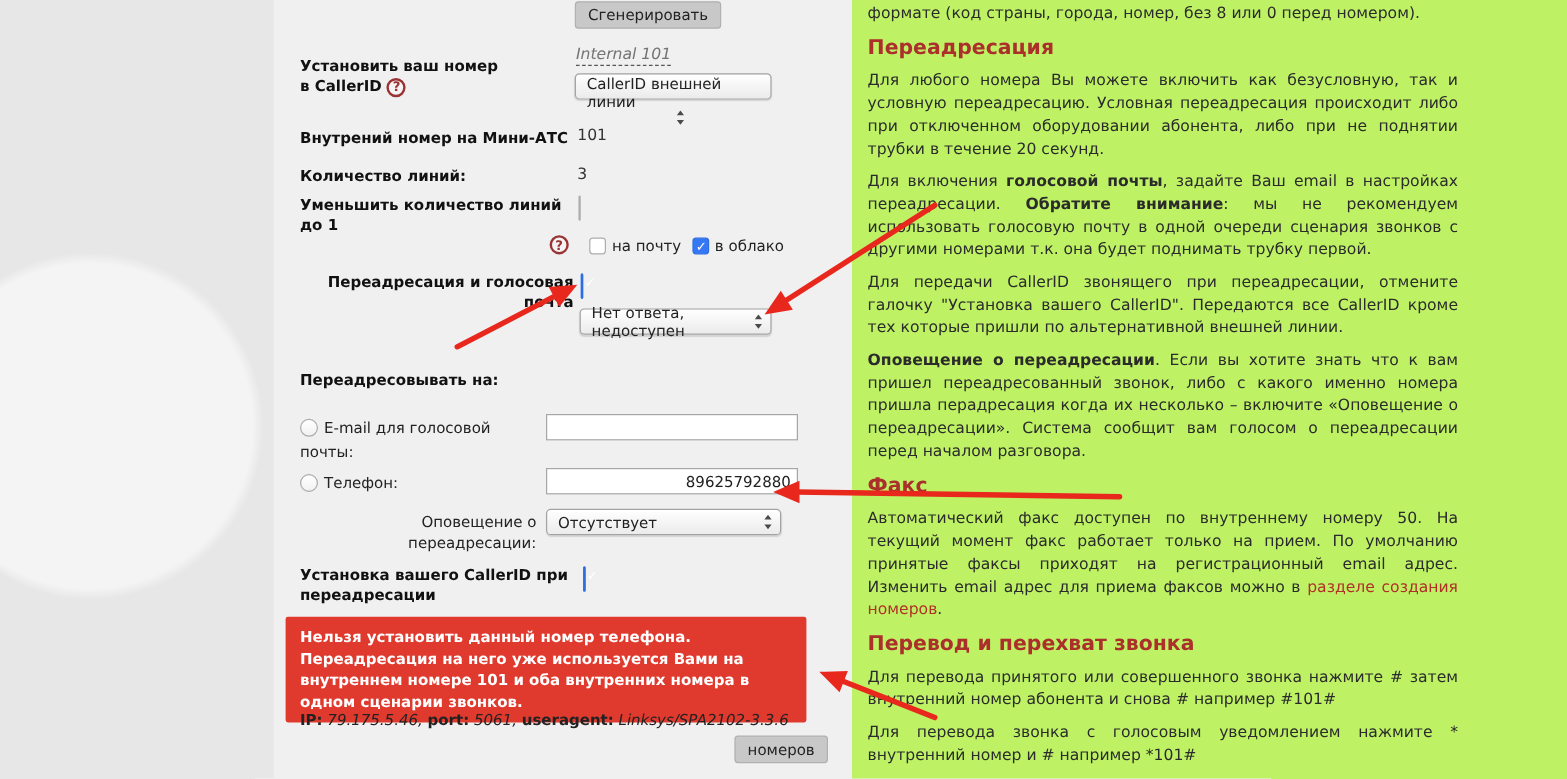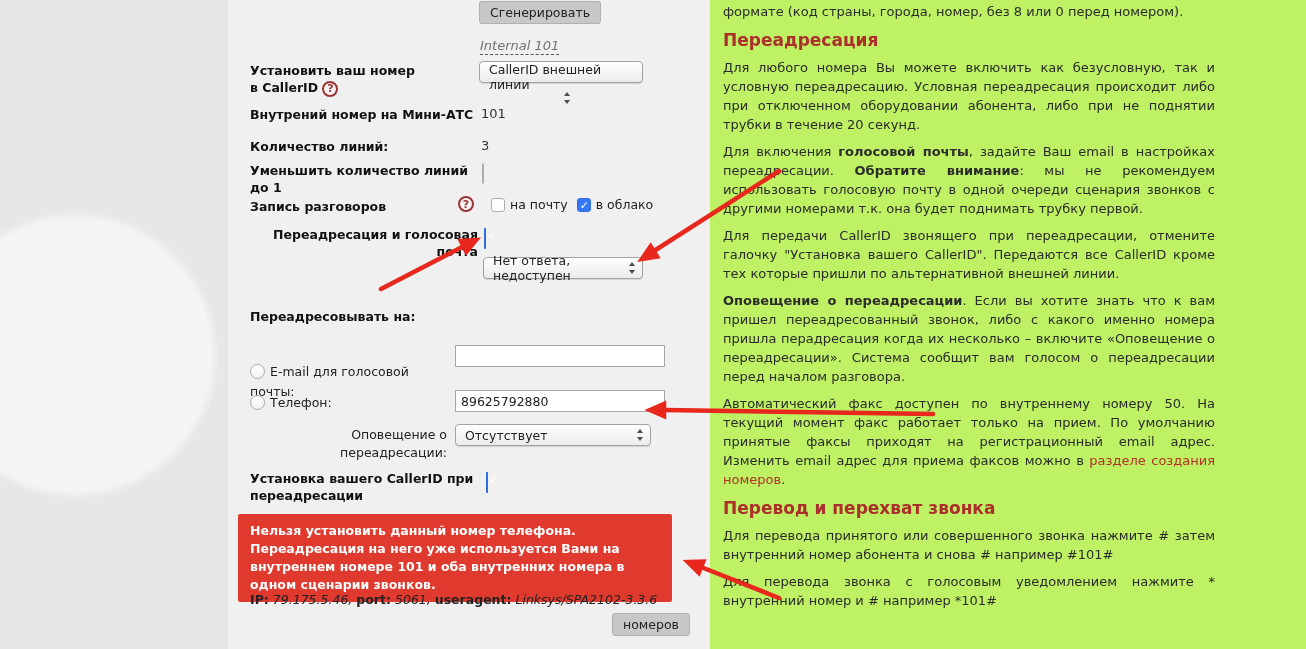--- a/index.html
+++ b/index.html
@@ -67,67 +67,66 @@
 
 <div class="page">
   <div class="swirl swirl-left"></div>
 
   <div class="form-panel">
 
     <button class="btn abs" style="left:251px; top:1px;">Сгенерировать</button>
 
     <span class="abs underlined-value" style="left:252px; top:38px;">Internal 101</span>
 
-    <div class="abs flabel" style="left:22px; top:62px;">
+    <div class="abs flabel" style="left:22px; top:46px;">
       <span>Установить ваш номер</span><br>
       <span>в CallerID</span>
       <span class="qicon">?</span>
     </div>
     <div class="abs mac-select" style="left:251px; top:61px; width:164px;flex-direction:column;">
       <span>CallerID внешней линии</span>
       <span class="stepper"></span>
     </div>
 
     <div class="abs flabel" style="left:22px; top:106px; width:240px; white-space:nowrap;">Внутрений номер на Мини-АТС</div>
     <span class="abs fvalue" style="left:253px; top:106px;">101</span>
 
     <div class="abs flabel" style="left:22px; top:138px;">Количество линий:</div>
     <span class="abs fvalue" style="left:253px; top:138px;">3</span>
 
     <div class="abs flabel" style="left:22px; top:162px;">Уменьшить количество линий до 1</div>
     <span class="abs checkbox" style="left:254px; top:164px;"></span>
 
-    <div class="abs flabel" style="left:22px; top:198px;">Запись разговоров</div>
     <span class="qicon abs" style="left:230px; top:196px;">?</span>
     <div class="abs inline-row" style="left:253px; top:197px;margin-left:10px;">
       <span class="checkbox"></span>
       <span>на почту</span>
       <span class="checkbox checked" style="margin-left:4px;"></span>
       <span>в облако</span>
     </div>
 
     <div class="abs flabel" style="left:22px; top:226px;text-align:right;">Переадресация и голосовая почта</div>
     <span class="abs checkbox checked" style="left:254px; top:229px;"></span>
 
     <div class="abs mac-select" style="left:255px; top:257px; width:160px;">
       <span>Нет ответа, недоступен</span>
       <span class="stepper"></span>
     </div>
 
     <div class="abs flabel" style="left:22px; top:308px; width:260px;">Переадресовывать на:</div>
 
-    <div class="abs" style="left:22px; top:346px; width:190px;margin-top:15px;">
+    <div class="abs" style="left:22px; top:346px; width:190px;">
       <span class="radio" style="vertical-align:-3px; margin-right:5px;"></span><span style="font-size:12.5px; color:#222; line-height:18px;">E-mail для голосовой почты:</span>
     </div>
     <input class="txt abs" style="left: 227px; top: 345px;" value="">
 
     <div class="abs" style="left:22px; top:392px;">
       <span class="radio" style="vertical-align:-3px; margin-right:5px;"></span><span style="font-size:12.5px; color:#222;">Телефон:</span>
     </div>
-    <input class="txt abs" style="left: 227px; top: 390px;" value="89625792880">
+    <input class="txt abs" style="left: 227px; top: 390px; text-align: right;" value="89625792880">
 
     <div class="abs" style="left:22px; top:426px; width:197px; text-align:right; font-size:12.5px; color:#222; line-height:18px;">
       <span>Оповещение о</span><br>
       <span>переадресации:</span>
     </div>
     <div class="abs mac-select" style="left:227px; top:424px; width:196px;">
       <span>Отсутствует</span>
       <span class="stepper"></span>
     </div>
 
@@ -148,20 +147,21 @@
   <div class="help-panel">
 
     <div class="help-inner">
       <div class="help-tail">формате (код страны, города, номер, без 8 или 0 перед номером).</div>
       <div id="help-sections">
           <div class="help-h">Переадресация</div>
           <p class="help-p"><span>Для любого номера Вы можете включить как безусловную, так и условную переадресацию. Условная переадресация происходит либо при отключенном оборудовании абонента, либо при не поднятии трубки в течение 20 секунд.</span></p>
           <p class="help-p"><span>Для включения </span><b>голосовой почты</b><span>, задайте Ваш email в настройках переадресации. </span><b>Обратите внимание</b><span>: мы не рекомендуем использовать голосовую почту в одной очереди сценария звонков с другими номерами т.к. она будет поднимать трубку первой.</span></p>
           <p class="help-p"><span>Для передачи CallerID звонящего при переадресации, отмените галочку "Установка вашего CallerID". Передаются все CallerID кроме тех которые пришли по альтернативной внешней линии.</span></p>
           <p class="help-p"><b>Оповещение о переадресации</b><span>. Если вы хотите знать что к вам пришел переадресованный звонок, либо с какого именно номера пришла перадресация когда их несколько – включите «Оповещение о переадресации». Система сообщит вам голосом о переадресации перед началом разговора.</span></p>
+          <div class="help-h">Факс</div>
           <p class="help-p"><span>Автоматический факс доступен по внутреннему номеру 50. На текущий момент факс работает только на прием. По умолчанию принятые факсы приходят на регистрационный email адрес. Изменить email адрес для приема факсов можно в </span><a class="help-link">разделе создания номеров</a><span>.</span></p>
           <div class="help-h">Перевод и перехват звонка</div>
           <p class="help-p"><span>Для перевода принятого или совершенного звонка нажмите # затем внутренний номер абонента и снова # например #101#</span></p>
           <p class="help-p"><span>Для перевода звонка с голосовым уведомлением нажмите * внутренний номер и # например *101#</span></p>
           <p class="help-p"></p>
         </div>
     </div>
   </div>
 
   <svg class="arrows" width="1306" height="649" viewBox="0 0 1306 649">

